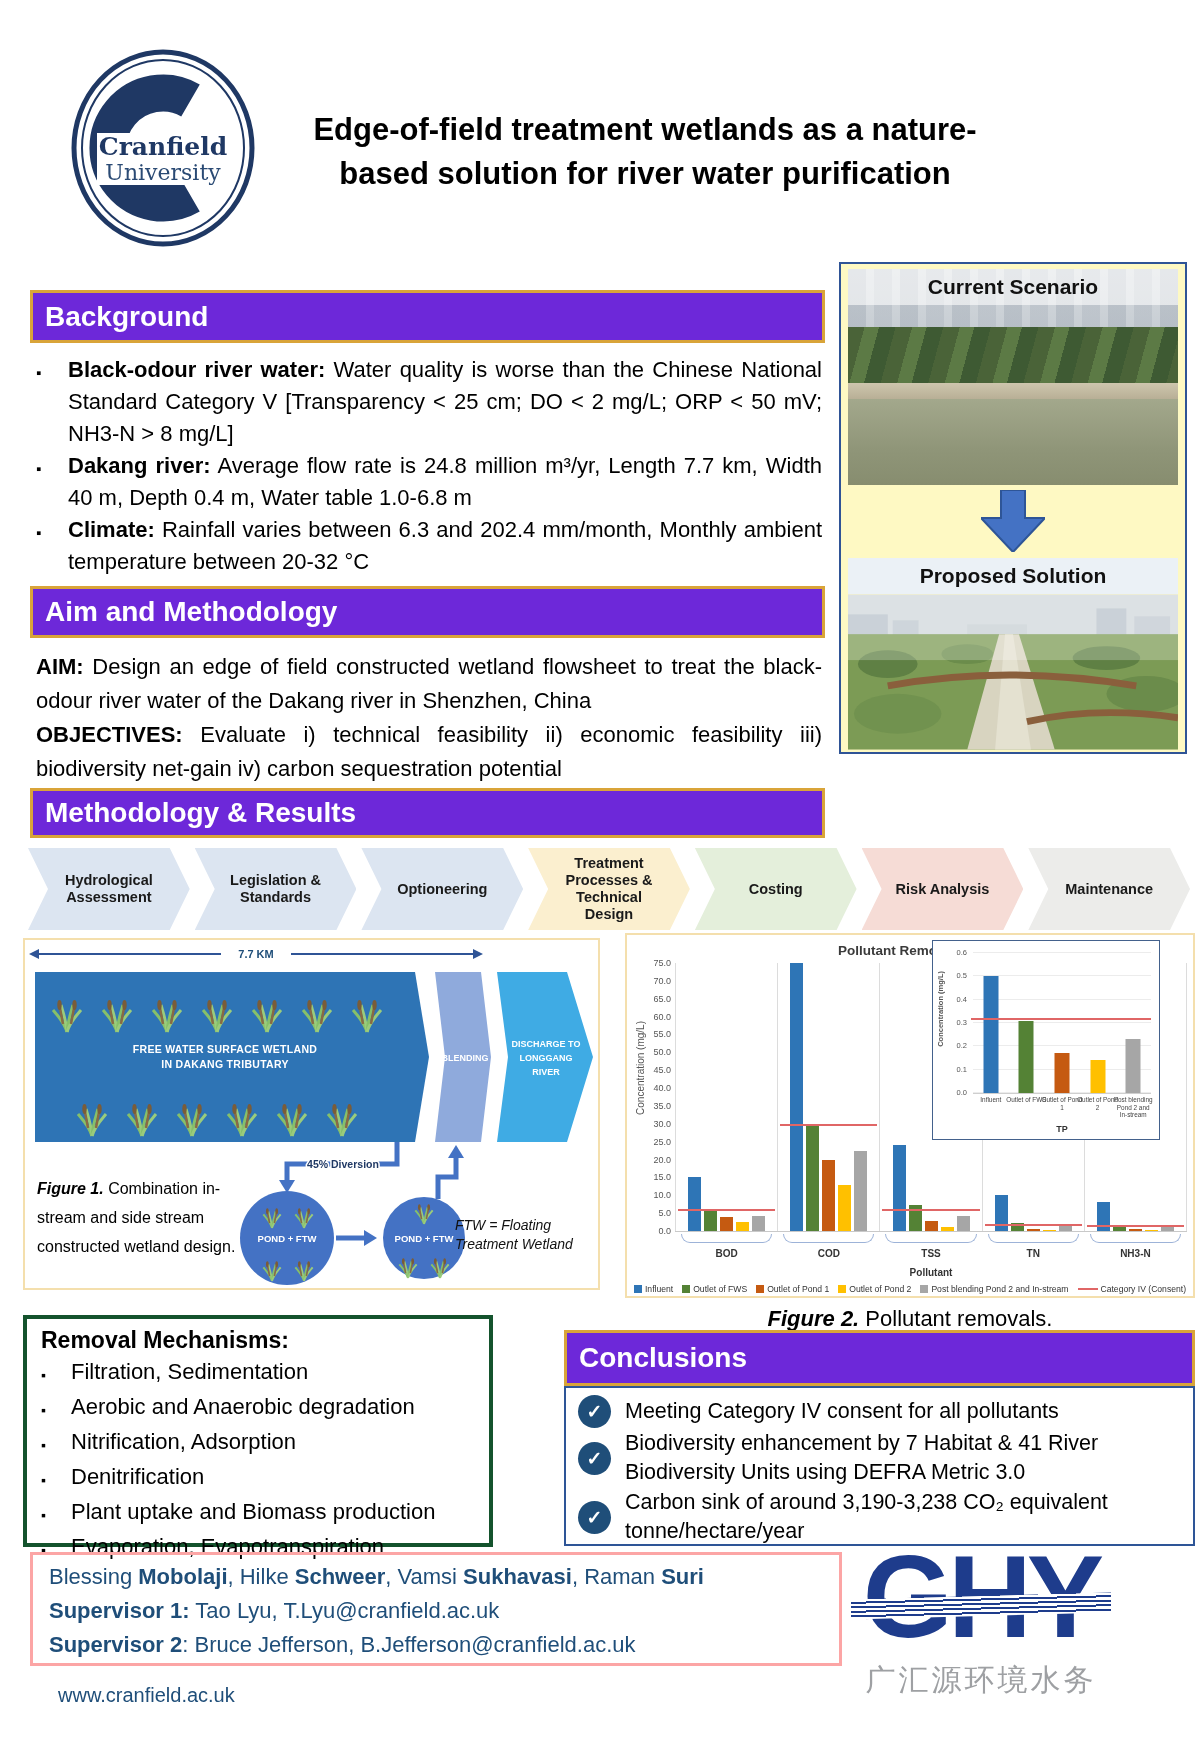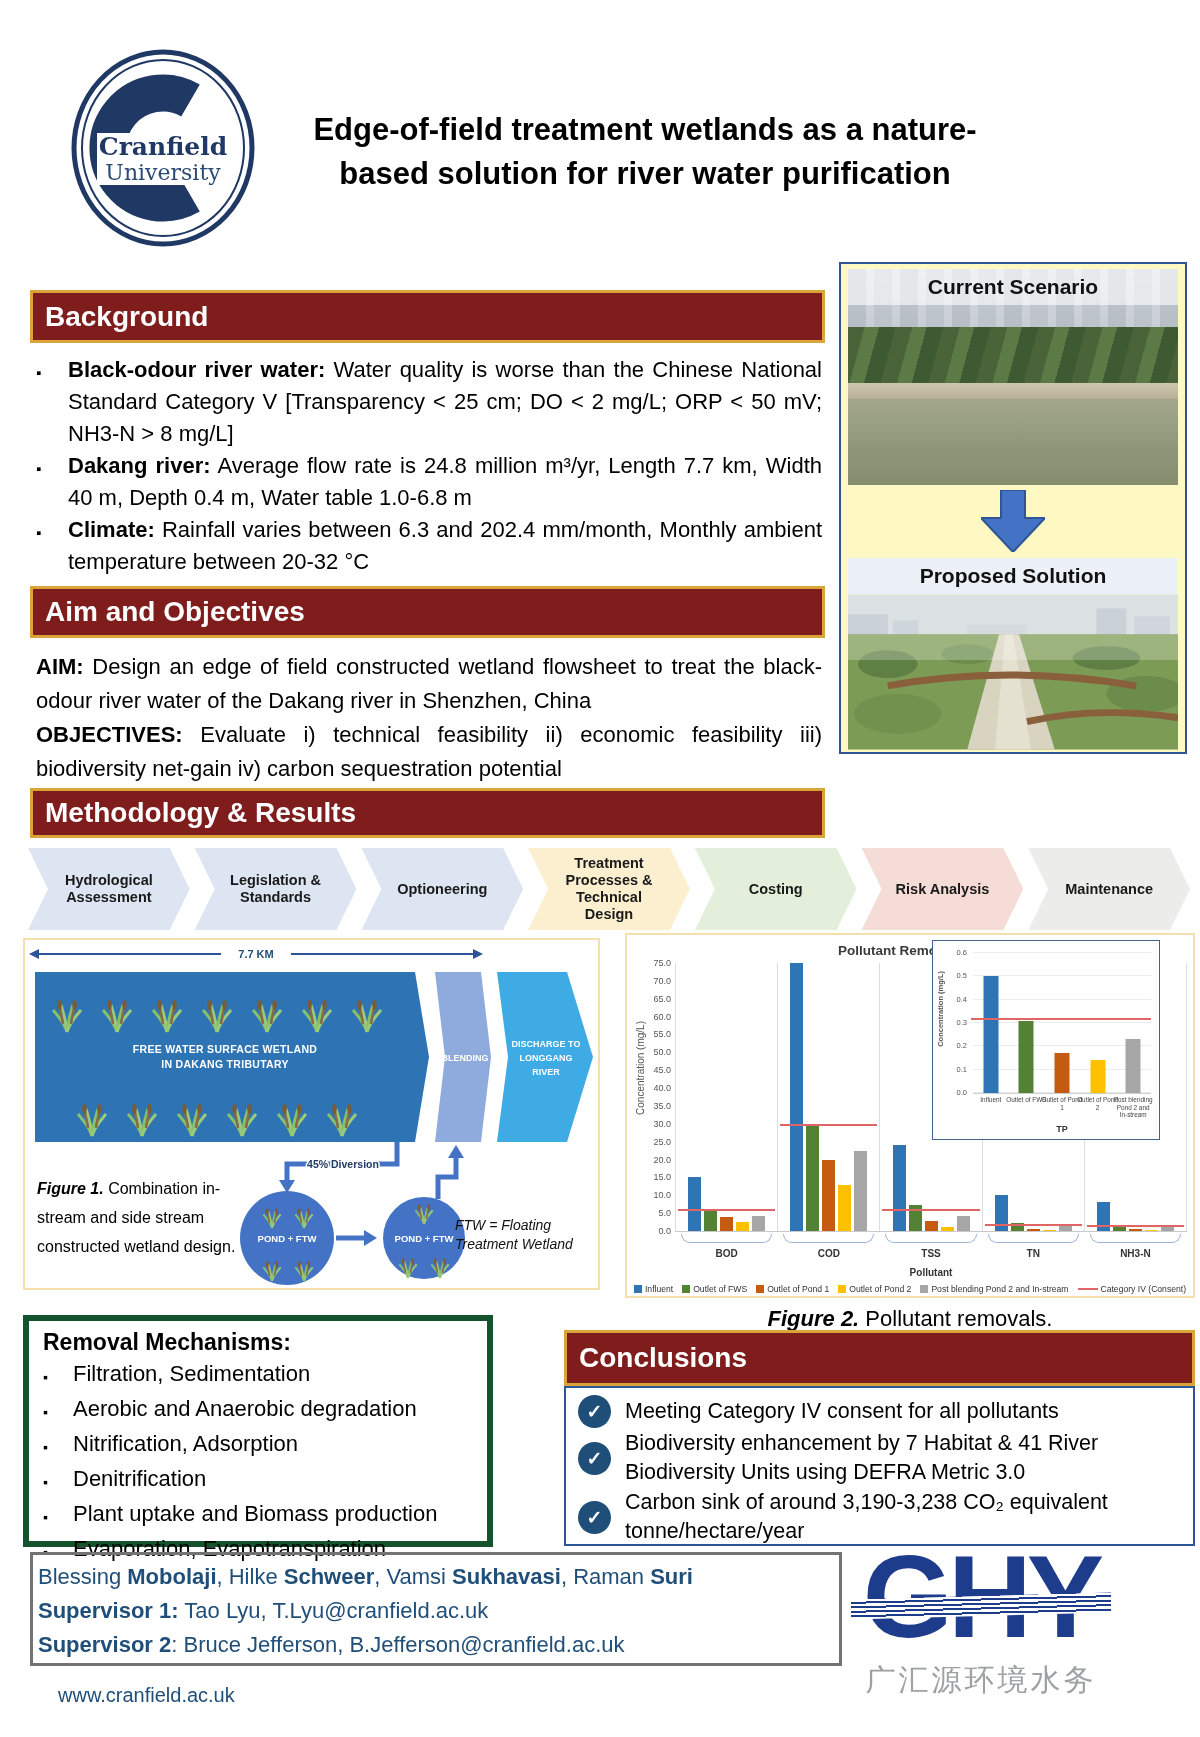--- a/index.html
+++ b/index.html
@@ -1,19 +1,19 @@
 <!DOCTYPE html>
 <html><head>
 <meta charset="utf-8">
 <style>
   html,body{margin:0;padding:0;background:#fff}
   body{font-family:"Liberation Sans",sans-serif;color:#000}
   #poster{position:relative;width:1200px;height:1737px;background:#fff;overflow:hidden}
   .abs{position:absolute}
-  .sec-header{position:absolute;background:#7f1d1d;border:3px solid #D9A439;box-sizing:border-box;color:#fff;font-weight:bold;font-size:28px;display:flex;align-items:center;padding-left:12px}
+  .sec-header{position:absolute;background:#6d28d9;border:3px solid #D9A439;box-sizing:border-box;color:#fff;font-weight:bold;font-size:28px;display:flex;align-items:center;padding-left:12px}
   .seg-b{font-weight:bold}
   .seg-bi{font-weight:bold;font-style:italic}
 
   
   #logo{left:70px;top:48px;width:186px;height:200px}
   #main-title{left:255px;top:108px;width:780px;text-align:center;font-size:31px;font-weight:bold;line-height:44px;color:#000}
 
   
   #bg-header{left:30px;top:290px;width:795px;height:53px}
   #bg-content{left:36px;top:354px;width:786px;font-size:22px;line-height:32px}
@@ -77,34 +77,34 @@
   #tp-plot{position:absolute;left:40px;top:12px;width:178px;height:140px;display:flex;border-bottom:1px solid #CFCFCF}
   .tp-gridline{position:absolute;left:0;right:0;height:1px;background:#ECECEC}
   .tp-col{position:relative;flex:1;height:100%}
   .tp-bar{position:absolute;bottom:0;left:50%;transform:translateX(-50%);width:15px}
   .tp-cat{position:absolute;top:calc(100% + 3px);left:-3px;right:-3px;text-align:center;font-size:6.4px;line-height:7.5px;color:#444}
   .tp-consent{position:absolute;left:-2px;right:0;height:1.5px;z-index:4}
   .tp-title{position:absolute;bottom:5px;left:40px;width:178px;text-align:center;font-size:9px;font-weight:bold;color:#333}
   #fig2-caption{left:625px;top:1306px;width:570px;text-align:center;font-size:22px}
 
   
-  #removal-box{left:23px;top:1315px;width:470px;height:232px;border:6px solid #14532d;box-sizing:border-box;background:#fff;padding:8px 14px}
+  #removal-box{left:23px;top:1315px;width:470px;height:232px;border:4px solid #14532d;box-sizing:border-box;background:#fff;padding:8px 14px}
   #removal-title{font-size:23px;font-weight:bold;margin-bottom:2px}
   .rm-row{display:flex;font-size:22px;line-height:32px}
   .rm-marker{width:30px;flex:0 0 30px;font-size:14px;padding-top:3px}
 
   
   #conc-header{left:564px;top:1330px;width:631px;height:56px}
   #conc-body{left:564px;top:1386px;width:631px;height:160px;border:2px solid #2E5597;box-sizing:border-box;background:#fff;padding:7px 12px}
   .conc-row{display:flex;align-items:center;gap:14px;margin-bottom:1px}
   .check{width:33px;height:33px;flex:0 0 33px;border-radius:50%;background:#1F4E79;color:#fff;display:flex;align-items:center;justify-content:center;font-size:19px;font-weight:bold}
   .conc-text{font-size:21.5px;line-height:29px}
 
   
-  #footer-box{left:30px;top:1552px;width:812px;height:114px;border:3px solid #737373;box-sizing:border-box;padding:5px 5px;color:#1F4E79;font-size:22px;line-height:34px}
+  #footer-box{left:30px;top:1552px;width:812px;height:114px;border:3px solid #fca5a5;box-sizing:border-box;padding:5px 16px;color:#1F4E79;font-size:22px;line-height:34px}
   #website{left:58px;top:1684px;font-size:20px;color:#1F4E79}
   #ghy{left:856px;top:1544px;width:250px;text-align:center}
   .ghy-text{position:relative;font-size:116px;font-weight:bold;color:#1E3C8C;line-height:106px;letter-spacing:-5px}
   .ghy-stripes{position:absolute;top:52px;left:-2%;width:104%;height:20px;background:repeating-linear-gradient(to bottom,#fff 0 2.5px,#1E3C8C 2.5px 4.5px);transform:skewY(-1.5deg)}
   .ghy-sub{font-size:30px;color:#9EA0A3;letter-spacing:3px;margin-top:10px}
 </style>
 </head>
 <body>
 
 <div id="poster">
@@ -134,21 +134,21 @@
       <span class="bullet-marker">▪</span>
       <span class="bullet-text"><span class="seg-b">Dakang river:</span><span> Average flow rate is 24.8 million m³/yr, Length 7.7 km, Width 40 m, Depth 0.4 m, Water table 1.0-6.8 m</span></span>
     </div>
     <div class="bullet-row">
       <span class="bullet-marker">▪</span>
       <span class="bullet-text"><span class="seg-b">Climate:</span><span> Rainfall varies between 6.3 and 202.4 mm/month, Monthly ambient temperature between 20-32 °C</span></span>
     </div>
   </div>
 
   <div id="aim-header" class="sec-header">
-    <span>Aim and Objectives</span>
+    <span>Aim and Methodology</span>
   </div>
   <div id="aim-content" class="abs">
     <div><span class="seg-b">AIM:</span><span> Design an edge of field constructed wetland flowsheet to treat the black-odour river water of the Dakang river in Shenzhen, China</span></div>
     <div><span class="seg-b">OBJECTIVES:</span><span> Evaluate i) technical feasibility ii) economic feasibility iii) biodiversity net-gain iv) carbon sequestration potential</span></div>
   </div>
 
   <div id="meth-header" class="sec-header">
     <span>Methodology &amp; Results</span>
   </div>
 

